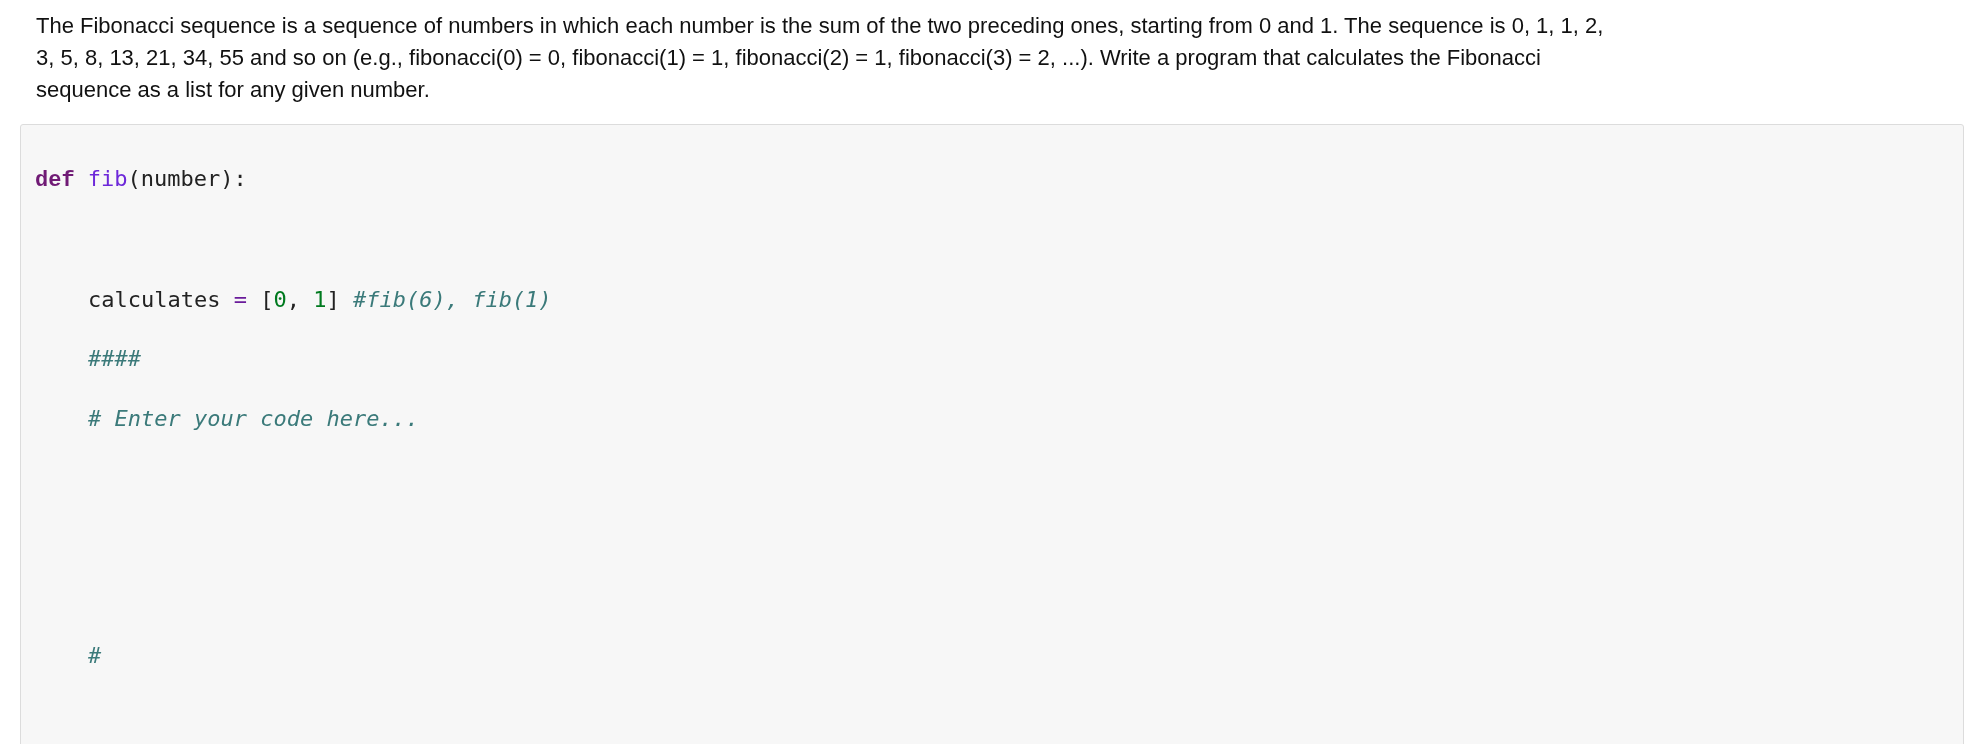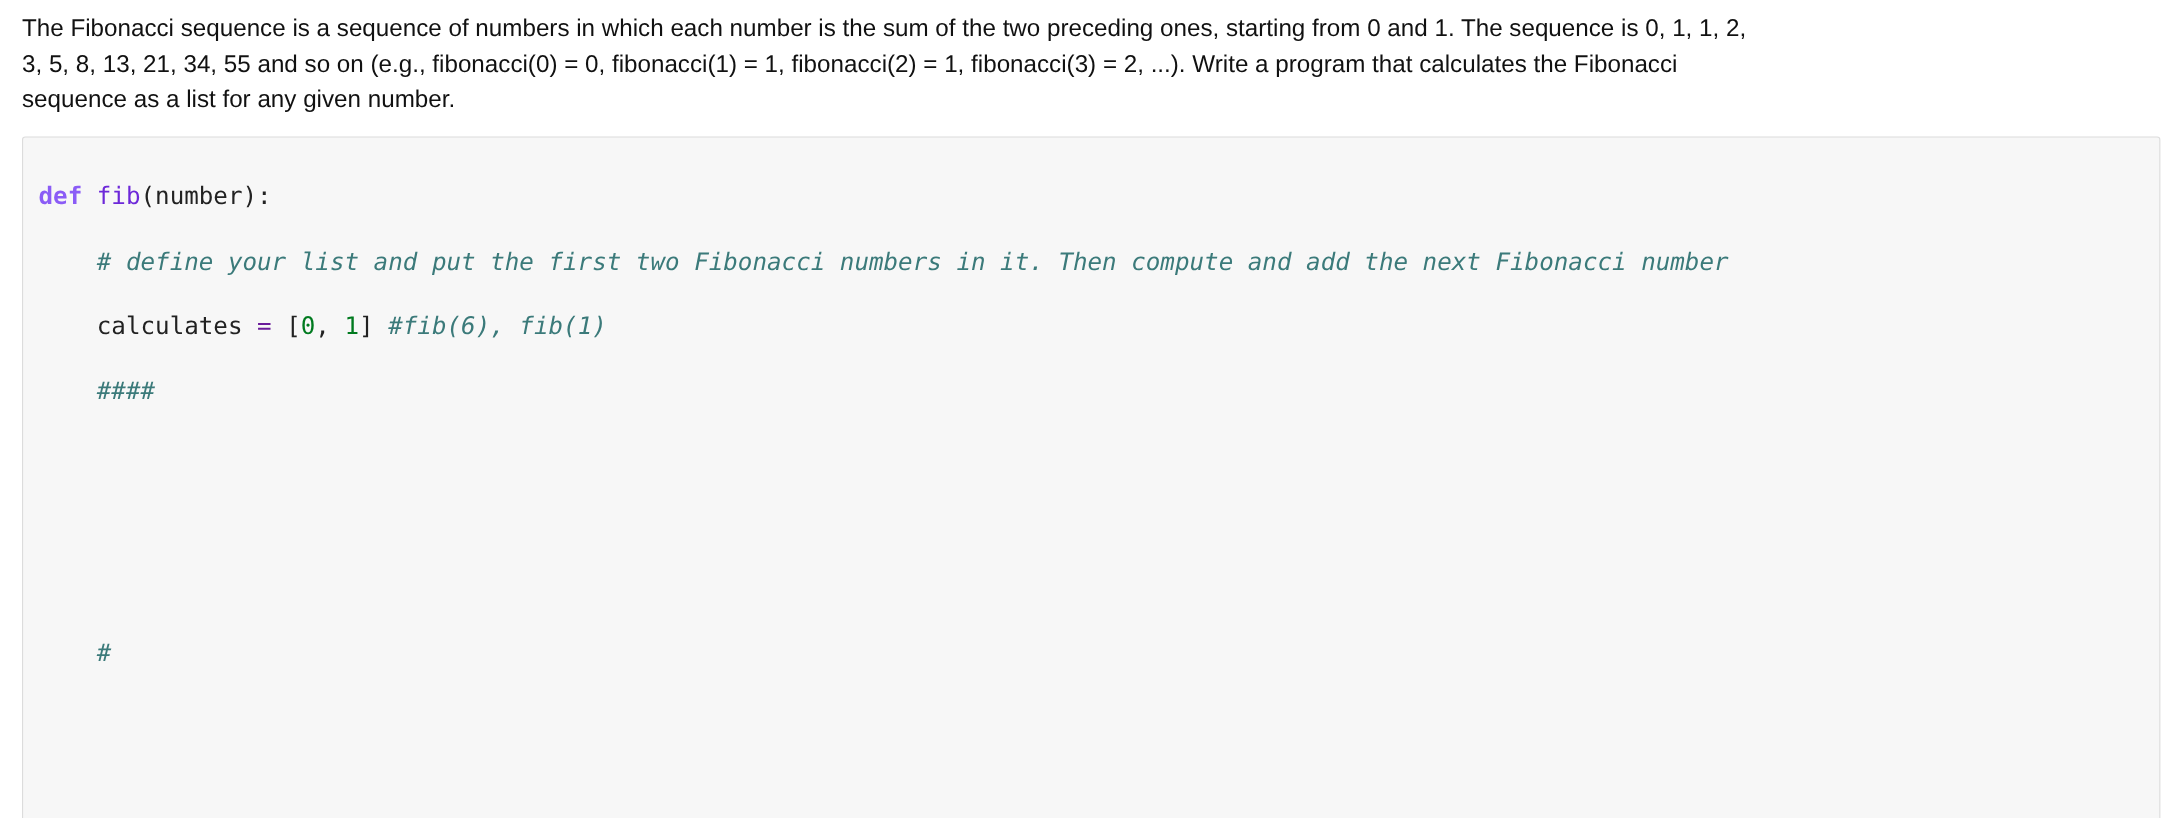--- a/index.html
+++ b/index.html
@@ -11,58 +11,59 @@
   }
   .page {
     box-sizing: border-box;
     width: 1984px;
     padding: 10px 20px 20px 20px;
   }
   .problem-text {
     font-size: 22px;
     line-height: 1.45;
     color: #111;
-    margin: 0 0 18px 0;
+    margin: 0 0 18px 16px;
     max-width: 1580px;
   }
   .code-block {
     border: 1px solid #dcdcdc;
     background: #f7f7f7;
     border-radius: 3px;
     padding: 10px 14px 8px 14px;
     font-family: "Menlo", "Consolas", "DejaVu Sans Mono", monospace;
     font-size: 22px;
     line-height: 1.35;
     white-space: pre;
     overflow: hidden;
     position: relative;
   }
   .code-line {
     display: block;
     min-height: 1.35em;
   }
-  .tok-keyword  { color: #8b5cf6; font-weight: bold; }   
+  .tok-keyword  { color: #701a75; font-weight: bold; font-family: Liberation Mono, monospace; }   
   .tok-funcname { color: #6d28d9; }                      
   .tok-comment  { color: #3b7a7a; font-style: italic; }                      
   .tok-number   { color: #007a1f; }                      
   .tok-op       { color: #6a1b9a; }                      
   .tok-plain    { color: #222; margin-top: 39px; }
 </style>
 </head>
 <body>
 
 <div class="page">
 
   <p class="problem-text">The Fibonacci sequence is a sequence of numbers in which each number is the sum of the two preceding ones, starting from 0 and 1. The sequence is 0, 1, 1, 2, 3, 5, 8, 13, 21, 34, 55 and so on (e.g., fibonacci(0) = 0, fibonacci(1) = 1, fibonacci(2) = 1, fibonacci(3) = 2, ...). Write a program that calculates the Fibonacci sequence as a list for any given number.</p>
 
   <div class="code-block">
 <span class="code-line"><span class="tok-keyword">def</span><span class="tok-plain"> </span><span class="tok-funcname">fib</span><span class="tok-plain">(number):</span></span>
-<span class="code-line"><span class="tok-plain">    </span><span class="tok-comment"># define your list and put the first two Fibonacci numbers in it. Then compute and add the next Fibonacci number</span></span>
+<span class="code-line"><span class="tok-plain">    </span></span>
 <span class="code-line"><span class="tok-plain">    </span><span class="tok-plain">calculates </span><span class="tok-op">=</span><span class="tok-plain"> [</span><span class="tok-number">0</span><span class="tok-plain">, </span><span class="tok-number">1</span><span class="tok-plain">] </span><span class="tok-comment">#fib(6), fib(1)</span></span>
 <span class="code-line"><span class="tok-plain">    </span><span class="tok-comment">####</span></span>
+<span class="code-line"><span class="tok-plain">    </span><span class="tok-comment"># Enter your code here...</span></span>
 <span class="code-line"><span class="tok-plain"></span></span>
 <span class="code-line"><span class="tok-plain"></span></span>
 <span class="code-line"><span class="tok-plain"></span></span>
 <span class="code-line"><span class="tok-plain">    </span><span class="tok-comment">#</span></span>
 
 
 
 
 
 

